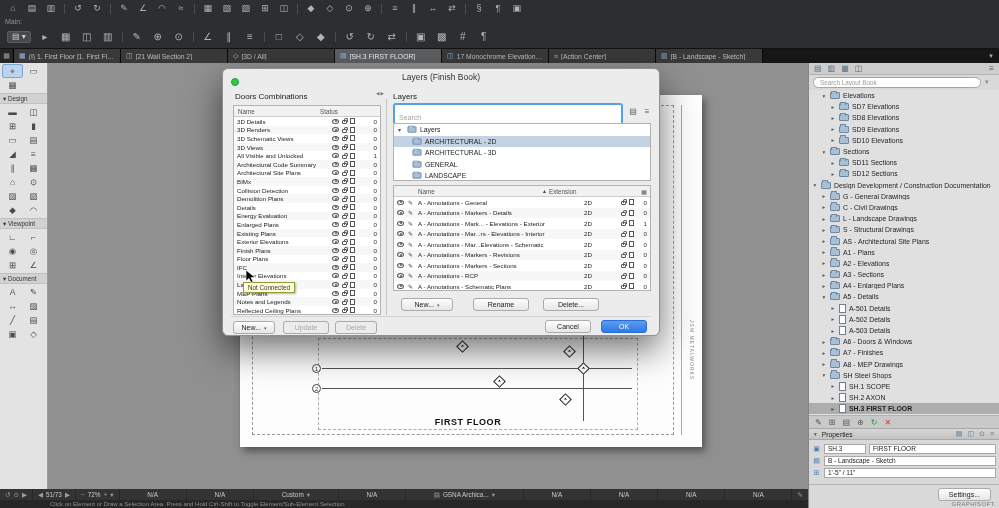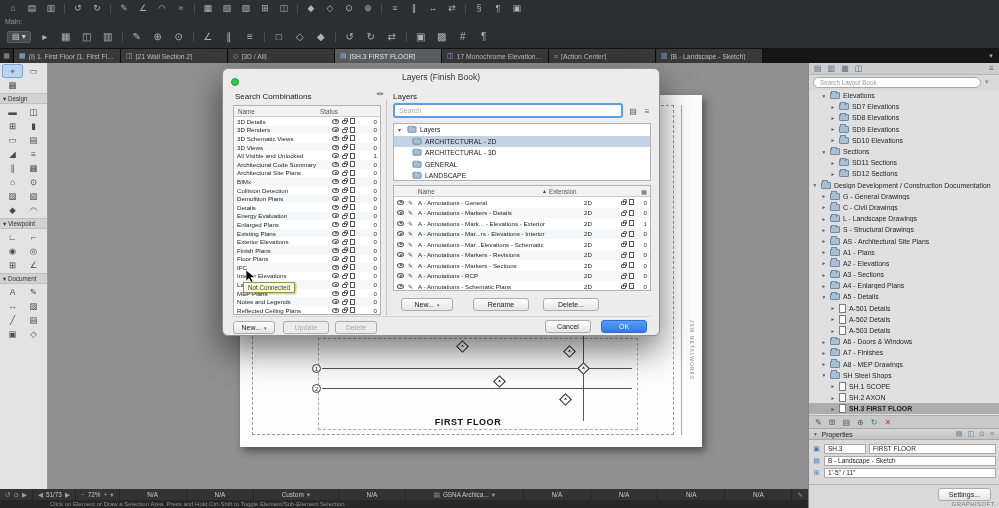--- a/index.html
+++ b/index.html
@@ -68,21 +68,21 @@
   .ic-eye{width:7px;height:5px;border:1px solid #555;border-radius:50%;position:relative;flex:0 0 auto;display:inline-block;}
   .ic-eye::after{content:"";position:absolute;left:50%;top:50%;width:2px;height:2px;margin:-1px 0 0 -1px;background:#555;border-radius:50%;}
   .ic-lock{width:5px;height:4px;border:1px solid #555;border-radius:1px;position:relative;margin-top:2px;flex:0 0 auto;display:inline-block;}
   .ic-lock::before{content:"";position:absolute;left:.5px;top:-3px;width:2.5px;height:2.5px;border:1px solid #555;border-bottom:none;border-radius:2px 2px 0 0;}
   .ic-doc{width:5px;height:6px;border:1px solid #555;flex:0 0 auto;display:inline-block;background:#fff;}
   .ic-pen{font-size:6px;color:#555;flex:0 0 auto;width:7px;text-align:center;}
   
   .dlg-divider{position:absolute;left:163px;top:30px;bottom:20px;border-left:1px solid #c6c6c6;}
   .divider-arrows{position:absolute;left:153px;top:22px;font-size:4.5px;color:#777;letter-spacing:1px;}
   
-  #dlg-search{position:absolute;left:170px;top:34px;width:230px;height:15px;border:2px solid #57a0e8;border-radius:3px;background:#fff;font-size:7px;padding:5px 4px;color:#222;outline:none;font-family:"Liberation Sans",sans-serif;}
+  #dlg-search{position:absolute;left:170px;top:34px;width:230px;height:15px;border:2px solid #57a0e8;border-radius:3px;background:#fff;font-size:7px;padding:12px 4px;color:#222;outline:none;font-family:"Liberation Sans",sans-serif;}
   #dlg-search::placeholder{color:#a5a5a5;}
   .search-side-btn{position:absolute;top:36px;width:12px;height:12px;display:flex;align-items:center;justify-content:center;font-size:8px;color:#555;}
   #tree-btn{left:404px;}
   #flat-btn{left:418px;}
   #layer-tree{position:absolute;left:170px;top:54px;width:258px;height:58px;background:#fff;border:1px solid #b2b2b2;overflow:hidden;}
   .tree-row{height:11.5px;display:flex;align-items:center;gap:3px;font-size:6.8px;padding-left:4px;white-space:nowrap;}
   .tree-row.child{padding-left:18px;}
   .tree-row.selected{background:#c4d3e3;}
   .tree-arrow{font-size:6px;color:#555;width:6px;}
   #layer-table{left:170px;top:116px;width:258px;height:106px;}
@@ -321,21 +321,21 @@
     <div class="marker" style="left:321px;top:300px;"></div>
     <div class="sheet-title">FIRST FLOOR</div>
     <div class="side-text">JSM METALWORKS</div>
   </div>
 </div>
 
 <div class="dialog">
   <span class="tl-green"></span>
   <div class="dlg-title">Layers (Finish Book)</div>
 
-  <div class="panel-title" style="left:12px;top:23px;">Search Combinations</div>
+  <div class="panel-title" style="left:12px;top:23px;">Doors Combinations</div>
   <div class="listbox" id="lc-box">
     <div class="list-head">
       <span class="lch-name">Name</span>
       <span class="lch-status">Status</span>
     </div>
     <div id="lc-rows">
         <div class="lc-row">
           <span class="lc-nm">3D Details</span>
           <span class="lc-st">
             <span class="ic-eye"></span>

